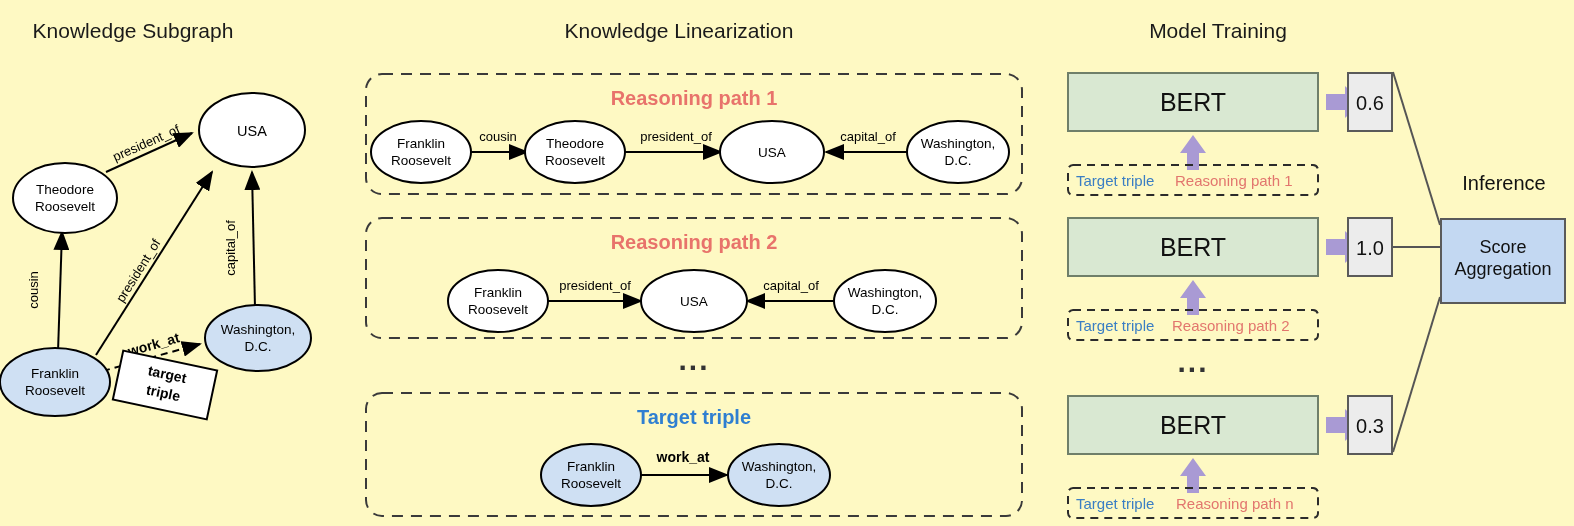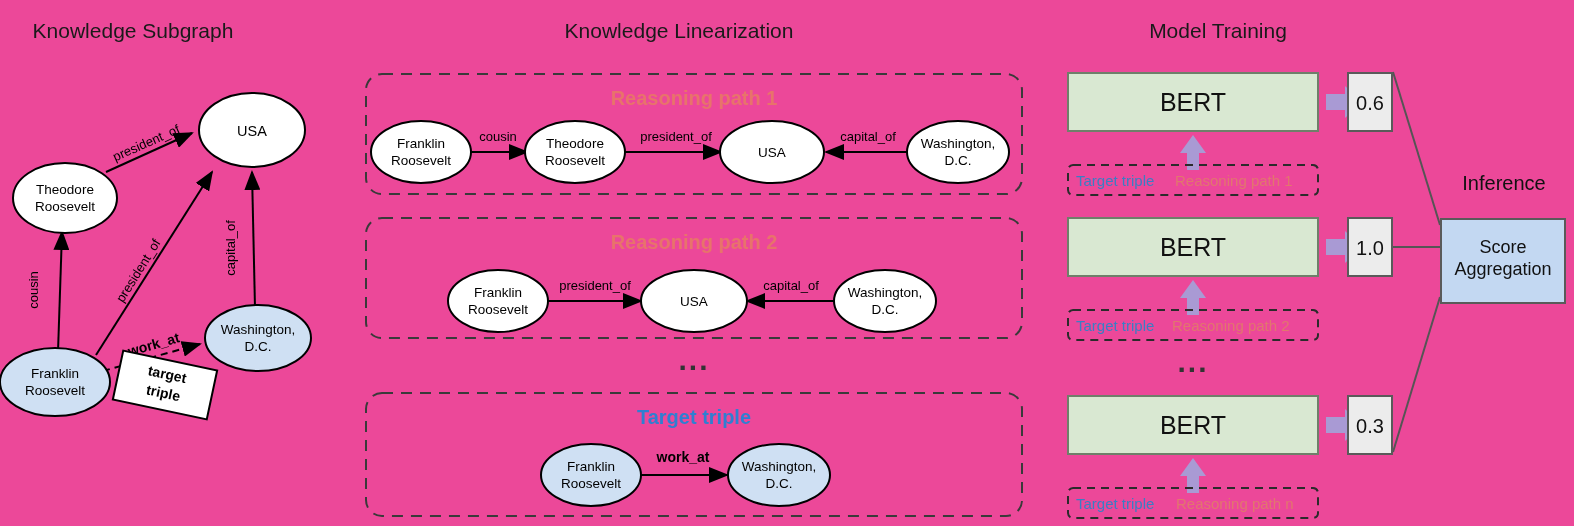--- a/index.html
+++ b/index.html
@@ -4,21 +4,21 @@
 <style>
   html, body {
     margin: 0;
     padding: 0;
     background: #ffffff;
   }
   #canvas {
     position: relative;
     width: 1574px;
     height: 526px;
-    background: #ec4899;
+    background: #fef9c3;
     font-family: "Liberation Sans", sans-serif;
     overflow: hidden;
   }
   svg { display: block; }
   text { font-family: "Liberation Sans", sans-serif; }
   .col-title {
     font-size: 21px;
     fill: #1a1a1a;
     text-anchor: middle;
   }

